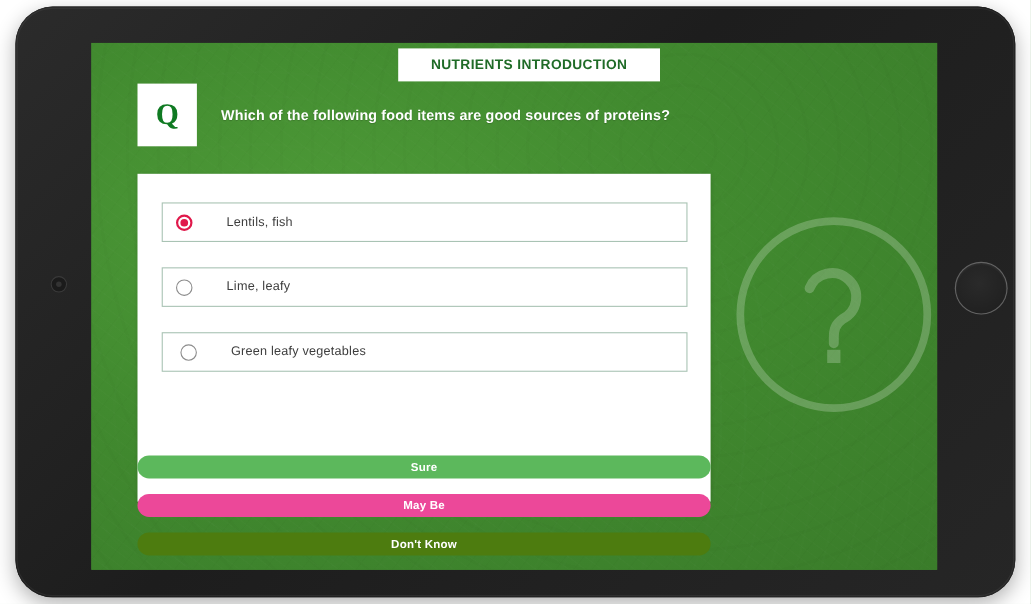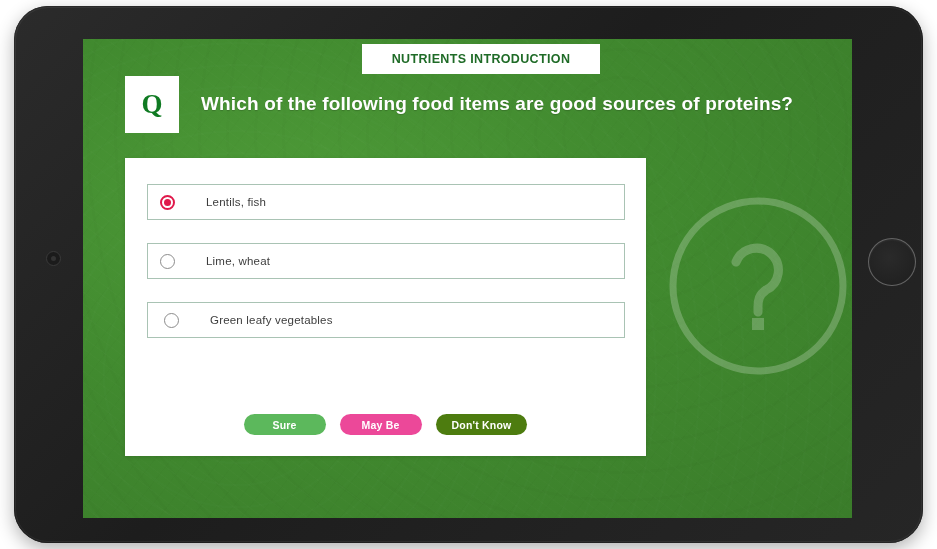--- a/index.html
+++ b/index.html
@@ -154,21 +154,21 @@
   }
   #q-badge-letter {
     color: #0f7a22;
     font-size: 27px;
     font-weight: bold;
     font-family: "Liberation Serif", serif;
   }
   #question-text {
     margin-left: 22px;
     color: #ffffff;
-    font-size: 19px;
+    font-size: 13px;
     font-weight: bold;
     letter-spacing: 0.15px;
     text-shadow: 0 1px 1px rgba(0,0,0,0.18);
   }
 
   
   #answer-card {
     position: absolute;
     left: 42px;
     top: 119px;
@@ -232,20 +232,21 @@
 
   
   #actions {
     position: absolute;
     left: 0;
     top: 256px;
     width: 521px;
     display: flex;
     justify-content: center;
     gap: 14px;
+    flex-direction: column;
   }
   .action-btn {
     border: none;
     border-radius: 13px;
     color: #ffffff;
     font-size: 10.5px;
     font-weight: bold;
     height: 21px;
     padding: 0 16px;
     cursor: pointer;
@@ -294,21 +295,21 @@
       <div id="options-list">
 
         <div class="option-row">
           <span class="radio selected"></span>
           <span class="option-label">Lentils, fish</span>
         </div>
 
 
         <div class="option-row">
           <span class="radio"></span>
-          <span class="option-label">Lime, wheat</span>
+          <span class="option-label">Lime, leafy</span>
         </div>
 
         <div class="option-row">
           <span class="radio"></span>
           <span class="option-label">Green leafy vegetables</span>
         </div>
 
       </div>
 
       <div id="actions">

